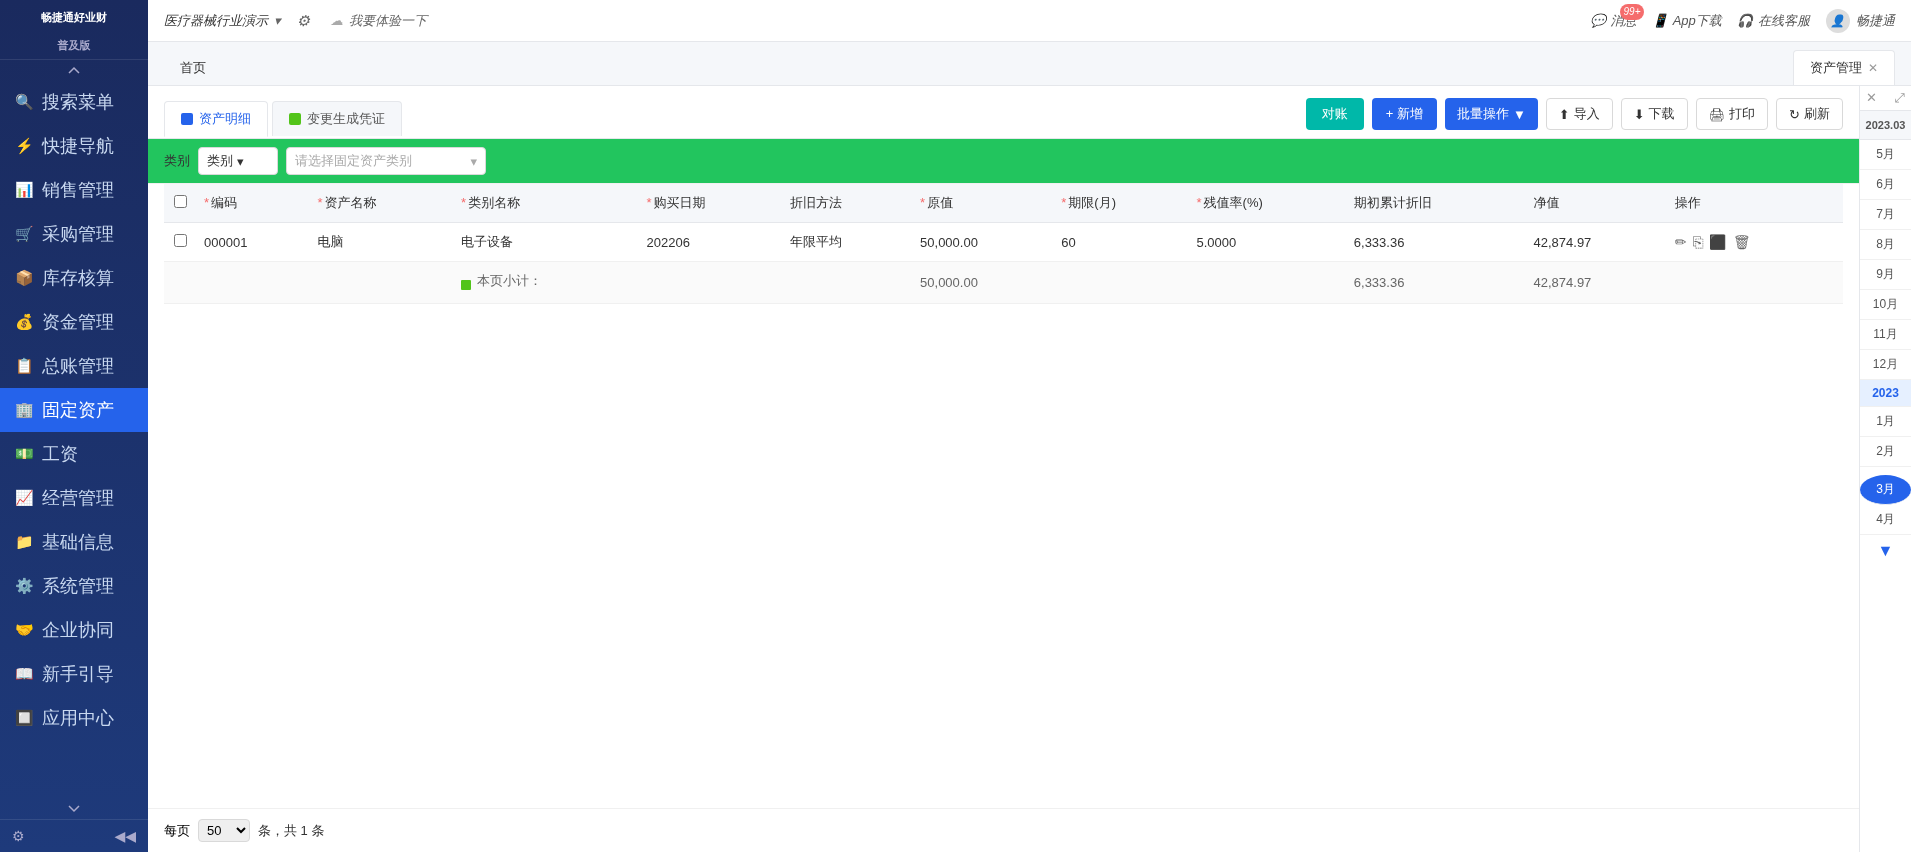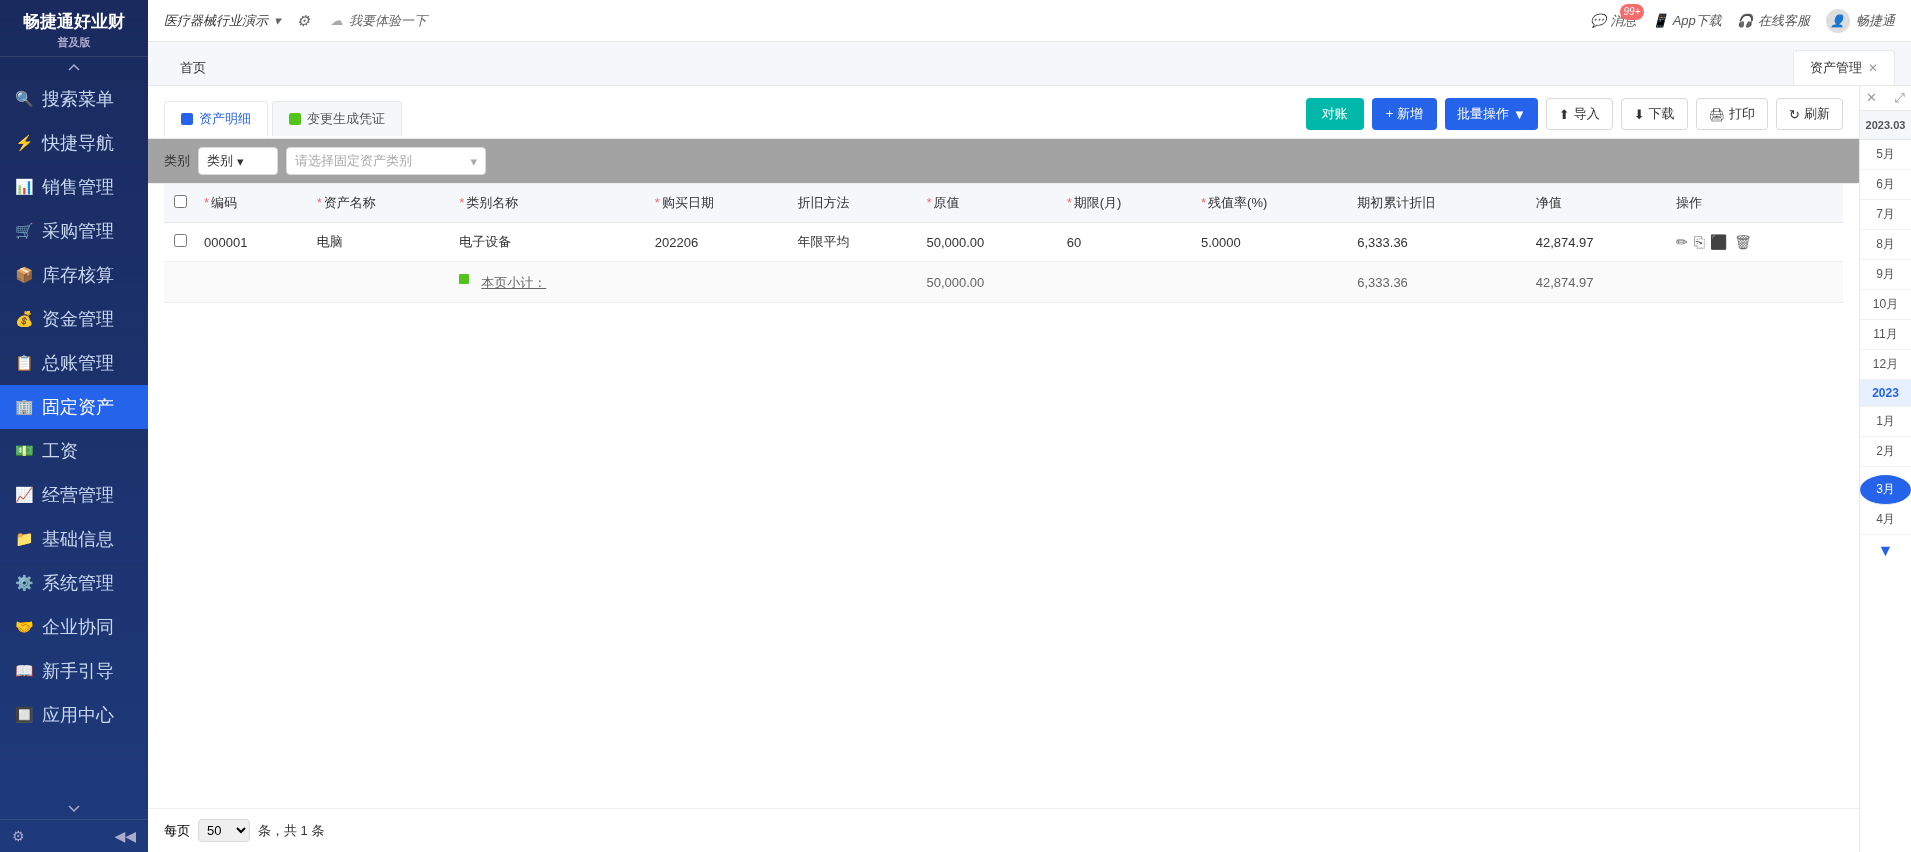--- a/index.html
+++ b/index.html
@@ -18,21 +18,21 @@
     .sidebar-logo {
       display: flex;
       flex-direction: column;
       align-items: center;
       padding: 10px 0 6px 0;
       color: #fff;
       font-size: 13px;
       font-weight: bold;
       border-bottom: 1px solid rgba(255,255,255,0.1);
     }
-    .sidebar-logo .logo-text { font-size: 17px; margin-bottom: 2px; }
+    .sidebar-logo .logo-text { font-size: 11px; margin-bottom: 13px; }
     .sidebar-logo .logo-sub { font-size: 11px; color: #aac; }
     .sidebar-scroll-btn {
       display: flex; justify-content: center; align-items: center;
       height: 20px; cursor: pointer;
     }
     .sidebar-scroll-btn svg { fill: #aac; }
     .sidebar-nav { flex: 1; overflow: hidden; display: flex; flex-direction: column; }
     .nav-item {
       display: flex; align-items: center; gap: 8px;
       padding: 10px 16px;
@@ -112,21 +112,21 @@
     .subtab-icon { width: 14px; height: 14px; border-radius: 2px; background: #2563eb; display: flex; align-items: center; justify-content: center; }
     .subtab-icon.green { background: #52c41a; }
     .btn-primary { background: #00b8a9; color: #fff; border: none; border-radius: 4px; padding: 6px 16px; cursor: pointer; font-size: 13px; }
     .btn-outline { background: #fff; color: #333; border: 1px solid #d9d9d9; border-radius: 4px; padding: 6px 12px; cursor: pointer; font-size: 13px; display: flex; align-items: center; gap: 4px; }
     .btn-blue { background: #2563eb; color: #fff; border: none; border-radius: 4px; padding: 6px 14px; cursor: pointer; font-size: 13px; display: flex; align-items: center; gap: 4px; }
     .btn-batch { background: #2563eb; color: #fff; border: none; border-radius: 4px; padding: 6px 12px; cursor: pointer; font-size: 13px; display: flex; align-items: center; gap: 4px; }
 
     
     .filter-row {
       display: flex; align-items: center; gap: 8px;
-      padding: 8px 16px; background: #a3a3a3; border-bottom: 1px solid #f0f0f0;
+      padding: 8px 16px; background: #22c55e; border-bottom: 1px solid #f0f0f0;
     }
     .filter-label { color: #333; font-size: 13px; }
     .filter-select {
       display: flex; align-items: center; gap: 4px;
       border: 1px solid #d9d9d9; border-radius: 4px; padding: 4px 8px;
       background: #fff; cursor: pointer; color: #333; font-size: 13px; min-width: 80px;
     }
     .filter-select-wide {
       display: flex; align-items: center; justify-content: space-between;
       border: 1px solid #d9d9d9; border-radius: 4px; padding: 4px 8px;
@@ -406,21 +406,21 @@
                   <span class="action-icon">⬛</span>
                   <span class="action-icon">🗑</span>
                 </div>
               </td>
             </tr>
             <tr class="subtotal-row">
               <td></td>
               <td></td>
               <td></td>
               <td colspan="1">
-                <span style="display:inline-flex;align-items:flex-start;gap:12px;text-decoration:underline;">
+                <span style="display:inline-flex;align-items:flex-end;gap:6px;">
                   <span style="background:#52c41a;width:10px;height:10px;display:inline-block;border-radius:1px;"></span>
                   <span>本页小计：</span>
                 </span>
               </td>
               <td></td>
               <td></td>
               <td>50,000.00</td>
               <td></td>
               <td></td>
               <td>6,333.36</td>

